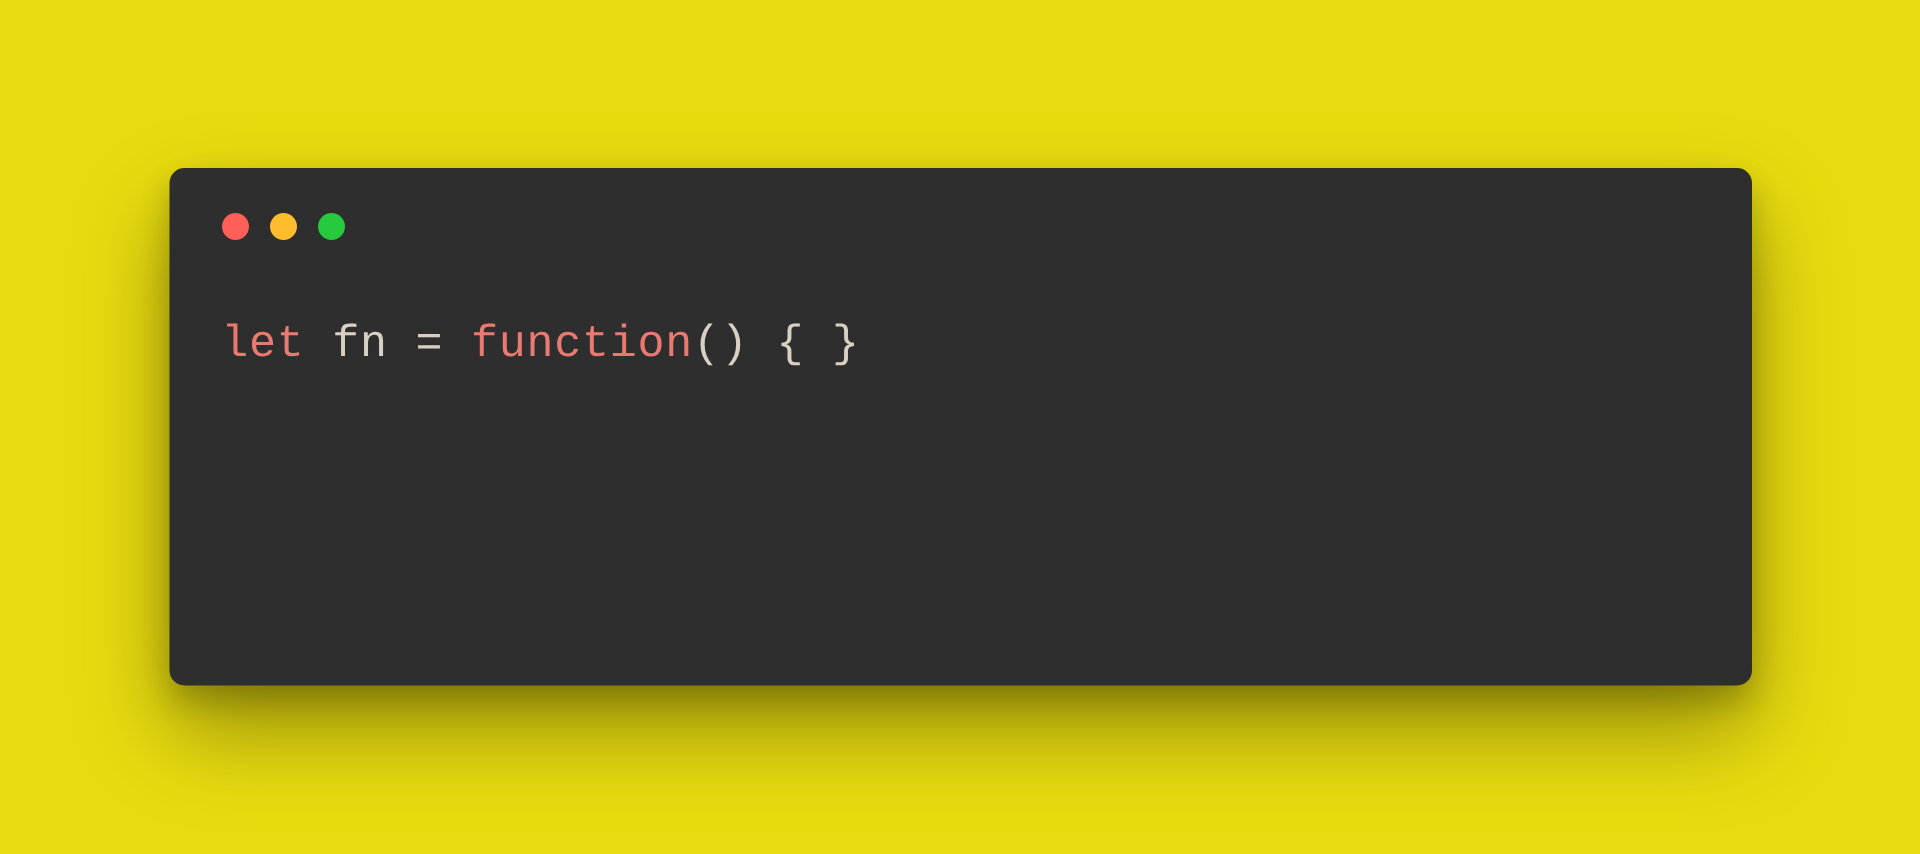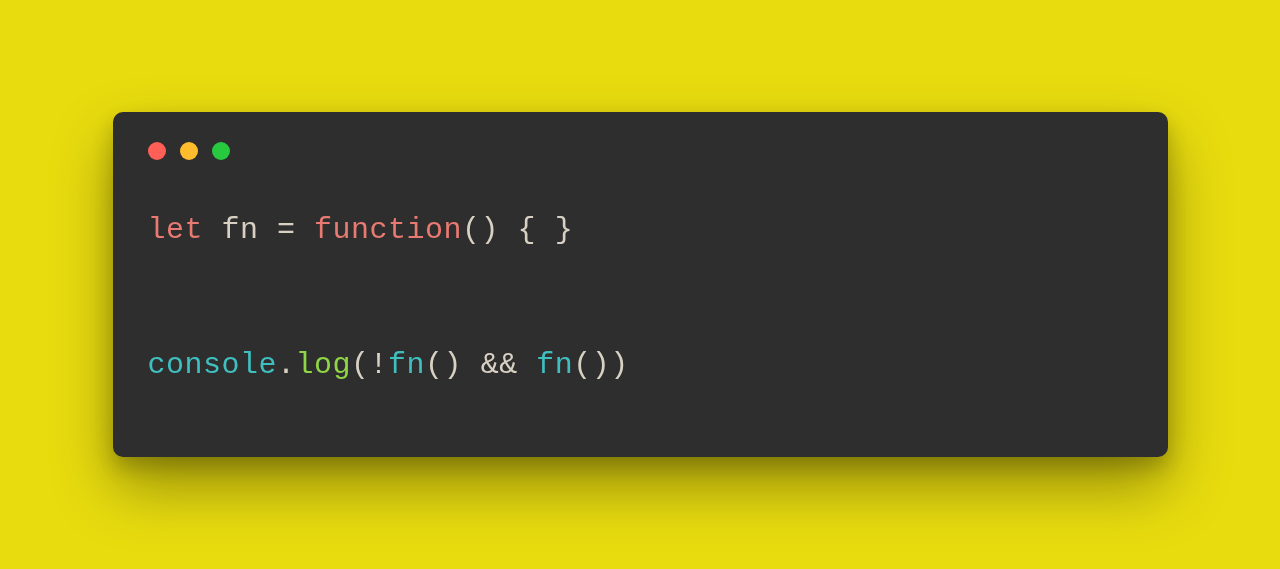--- a/index.html
+++ b/index.html
@@ -88,15 +88,14 @@
   <div class="traffic-lights">
     <div class="traffic-light red"></div>
     <div class="traffic-light yellow"></div>
     <div class="traffic-light green"></div>
   </div>
 
   <div class="code-content">
     <div class="code-line"><span class="kw-let">let </span><span class="ident">fn</span><span class="op"> = </span><span class="kw-func">function</span><span class="punct">()</span><span class="punct"> </span><span class="brace">{</span><span class="punct"> </span><span class="brace">}</span></div>
     <div class="code-line blank"></div>
     <div class="code-line blank"></div>
-    <div class="code-line"><span class="console">console</span><span class="dot">.</span><span class="method">log</span><span class="punct">(</span><span class="bang">!</span><span class="fncall">fn</span><span class="punct">()</span><span class="and"> &amp;&amp; </span><span class="fncall">fn</span><span class="punct">()</span><span class="punct">)</span></div>
   </div>
 </div>
 
 </body></html>

